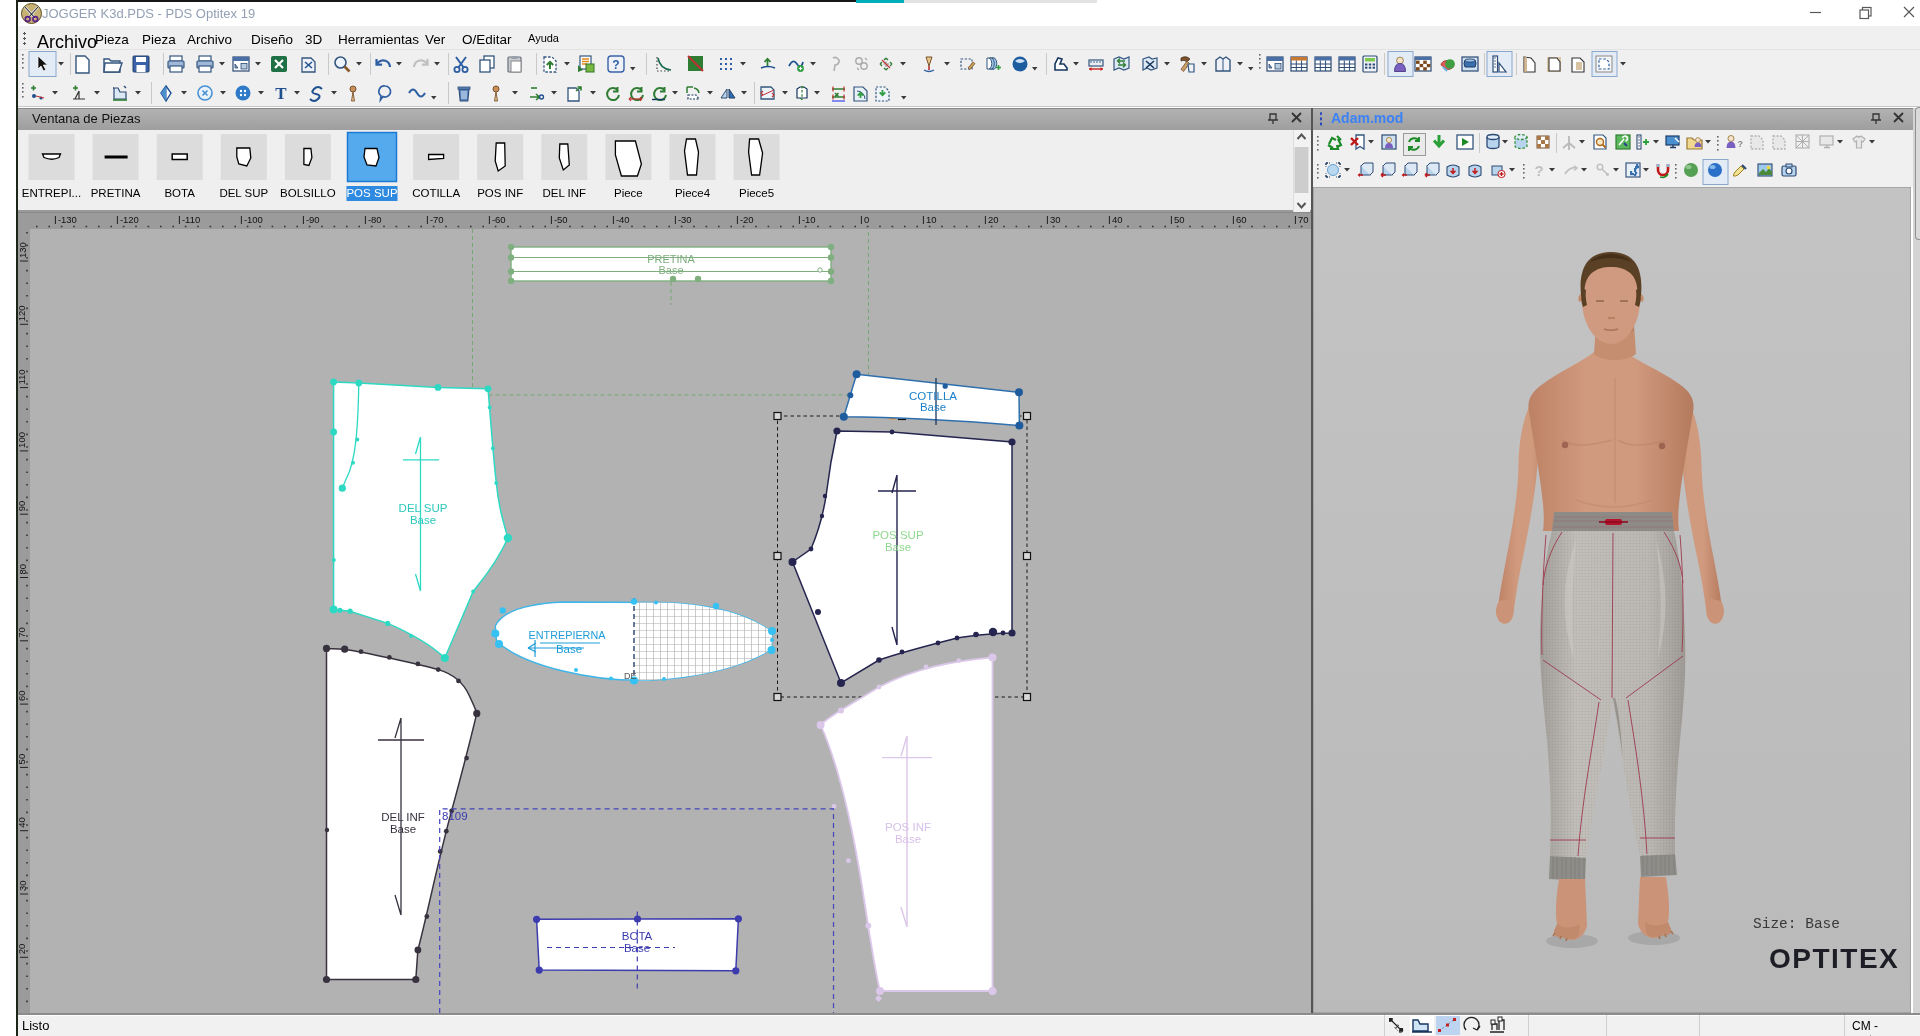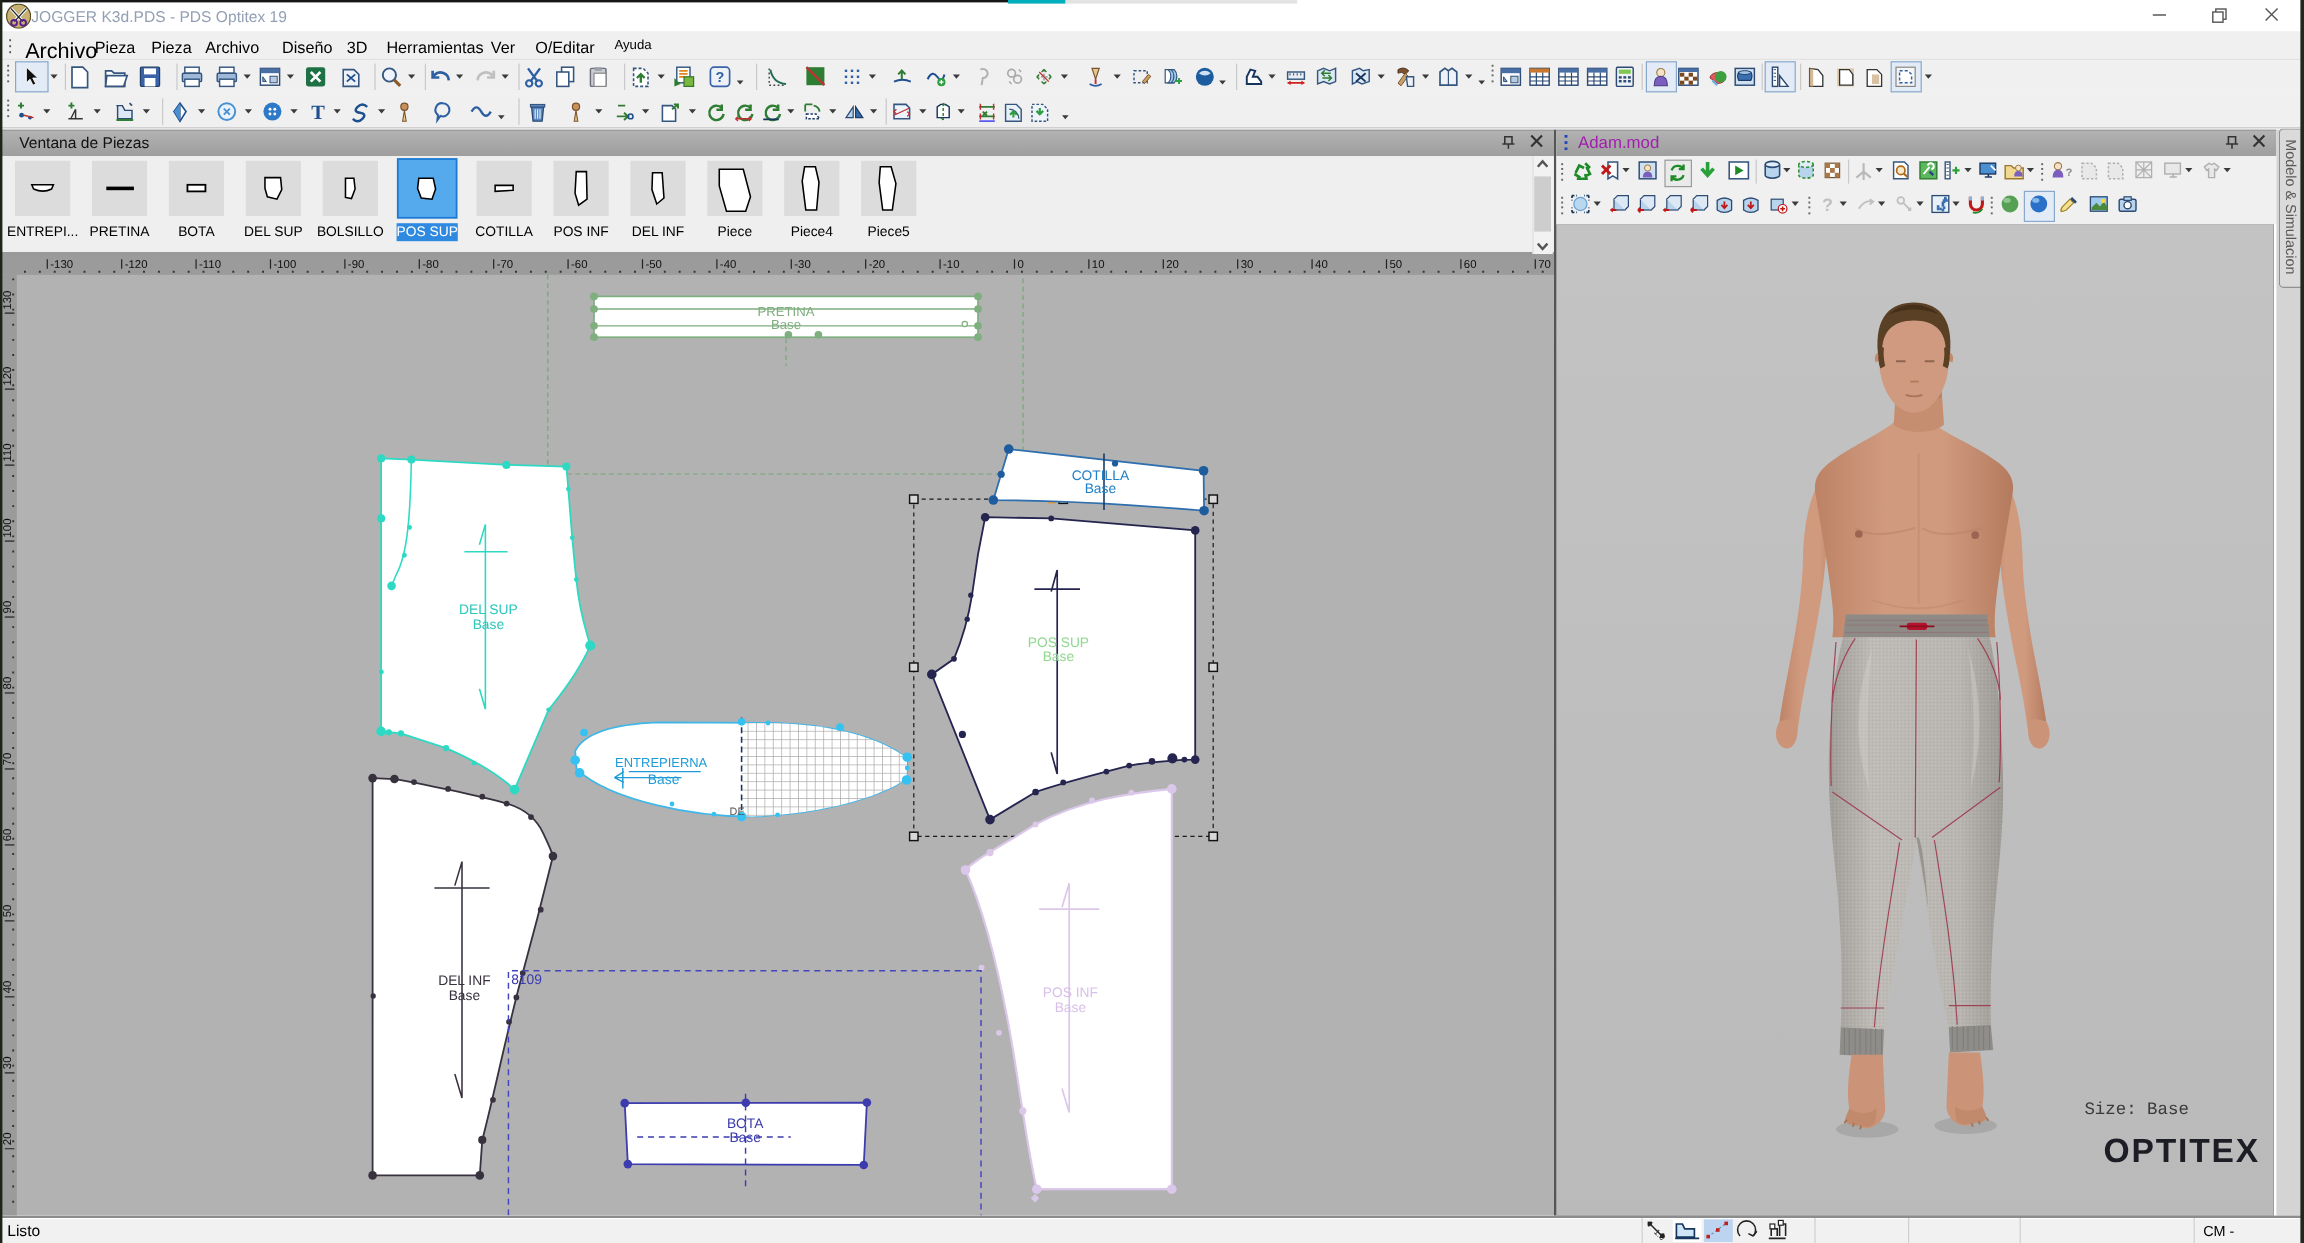--- a/index.html
+++ b/index.html
@@ -1,20 +1,20 @@
 <!DOCTYPE html>
 <html><head><meta charset="utf-8">
 <style>
 *{margin:0;padding:0;box-sizing:border-box}
 html,body{width:1920px;height:1036px;overflow:hidden;font-family:"Liberation Sans",sans-serif;background:#fff}
 .abs{position:absolute}
 svg{display:block}
 </style></head>
 <body>
-<div class="abs" style="left:0;top:0;width:1580px;height:1036px;background:#fff">
+<div class="abs" style="left:16px;top:0;width:1580px;height:1036px;background:#fff">
 
 <div class="abs" style="left:0;top:0;width:1920px;height:26px;background:#ffffff"></div>
 <div class="abs" style="left:0;top:0;width:840px;height:2px;background:#161616"></div>
 <div class="abs" style="left:840px;top:0;width:48px;height:3px;background:#00aebc"></div>
 <div class="abs" style="left:888px;top:0;width:193px;height:3px;background:#e3e3e3"></div>
 <svg class="abs" style="left:5px;top:3px" width="21" height="21" viewBox="0 0 21 21">
  <circle cx="10.5" cy="10.5" r="10" fill="#c8b273" stroke="#5a4a20" stroke-width="1"></circle>
  <path d="M4,4 L14,15 M17,4 L7,15" stroke="#f2f4f8" stroke-width="2.6"></path>
  <path d="M4,4 L14,15 M17,4 L7,15" stroke="#23242a" stroke-width="1.1"></path>
  <circle cx="6.7" cy="16" r="2.4" fill="none" stroke="#5a1e8c" stroke-width="1.6"></circle>
@@ -645,21 +645,21 @@
       <path d="M531,947.5 h128" stroke="#3c3cae" stroke-width="1.2" stroke-dasharray="5 4"></path>
       <path d="M621.3,911.5 v77" stroke="#3c3cae" stroke-width="1.2" stroke-dasharray="5 4"></path>
       <text x="621" y="940" font-size="11.5" fill="#3a3ab0" text-anchor="middle">BOTA</text>
       <text x="621" y="952" font-size="11.5" fill="#3a3ab0" text-anchor="middle">Base</text>
       <rect x="860" y="996" width="5" height="5" fill="#dbc7ea" transform="rotate(45 862.5 998.5)"></rect>
     </svg>
 
 <div class="abs" style="left:1295px;top:108px;width:2px;height:905px;background:#555"></div>
 <div class="abs" style="left:1297px;top:108px;width:600px;height:22px;background:linear-gradient(#b2b2b2,#9e9e9e);border-top:1px solid #888"></div>
 <div class="abs" style="left:1303px;top:111px;width:4px;height:16px;background-image:radial-gradient(circle,#2244bb 40%,transparent 45%);background-size:4px 5.2px"></div>
-<div class="abs" style="left:1315px;top:110px;font-size:14px;font-weight:normal;color:#a21caf">Adam.mod</div>
+<div class="abs" style="left:1315px;top:110px;font-size:14px;font-weight:bold;color:#3b82f6">Adam.mod</div>
 <svg class="abs" style="left:1852px;top:111px" width="42" height="16" viewBox="0 0 42 16">
  <path d="M5,3 h6 v6 h-6 z M8,9 v4 M3,9 h10" stroke="#333" stroke-width="1.3" fill="none"></path>
  <path d="M26,2 l9,9 m0,-9 l-9,9" stroke="#333" stroke-width="1.8"></path>
 </svg>
 <div class="abs" style="left:1297px;top:130px;width:600px;height:57px;background:#f0f0f0"></div>
 <svg class="abs" style="left:1297px;top:130px" width="600" height="57" viewBox="0 0 600 57">
       <rect x="4" y="6" width="1.6" height="1.6" fill="#666"></rect>
       <rect x="4" y="10" width="1.6" height="1.6" fill="#666"></rect>
       <rect x="4" y="14" width="1.6" height="1.6" fill="#666"></rect>
       <rect x="4" y="19" width="1.6" height="1.6" fill="#666"></rect>

